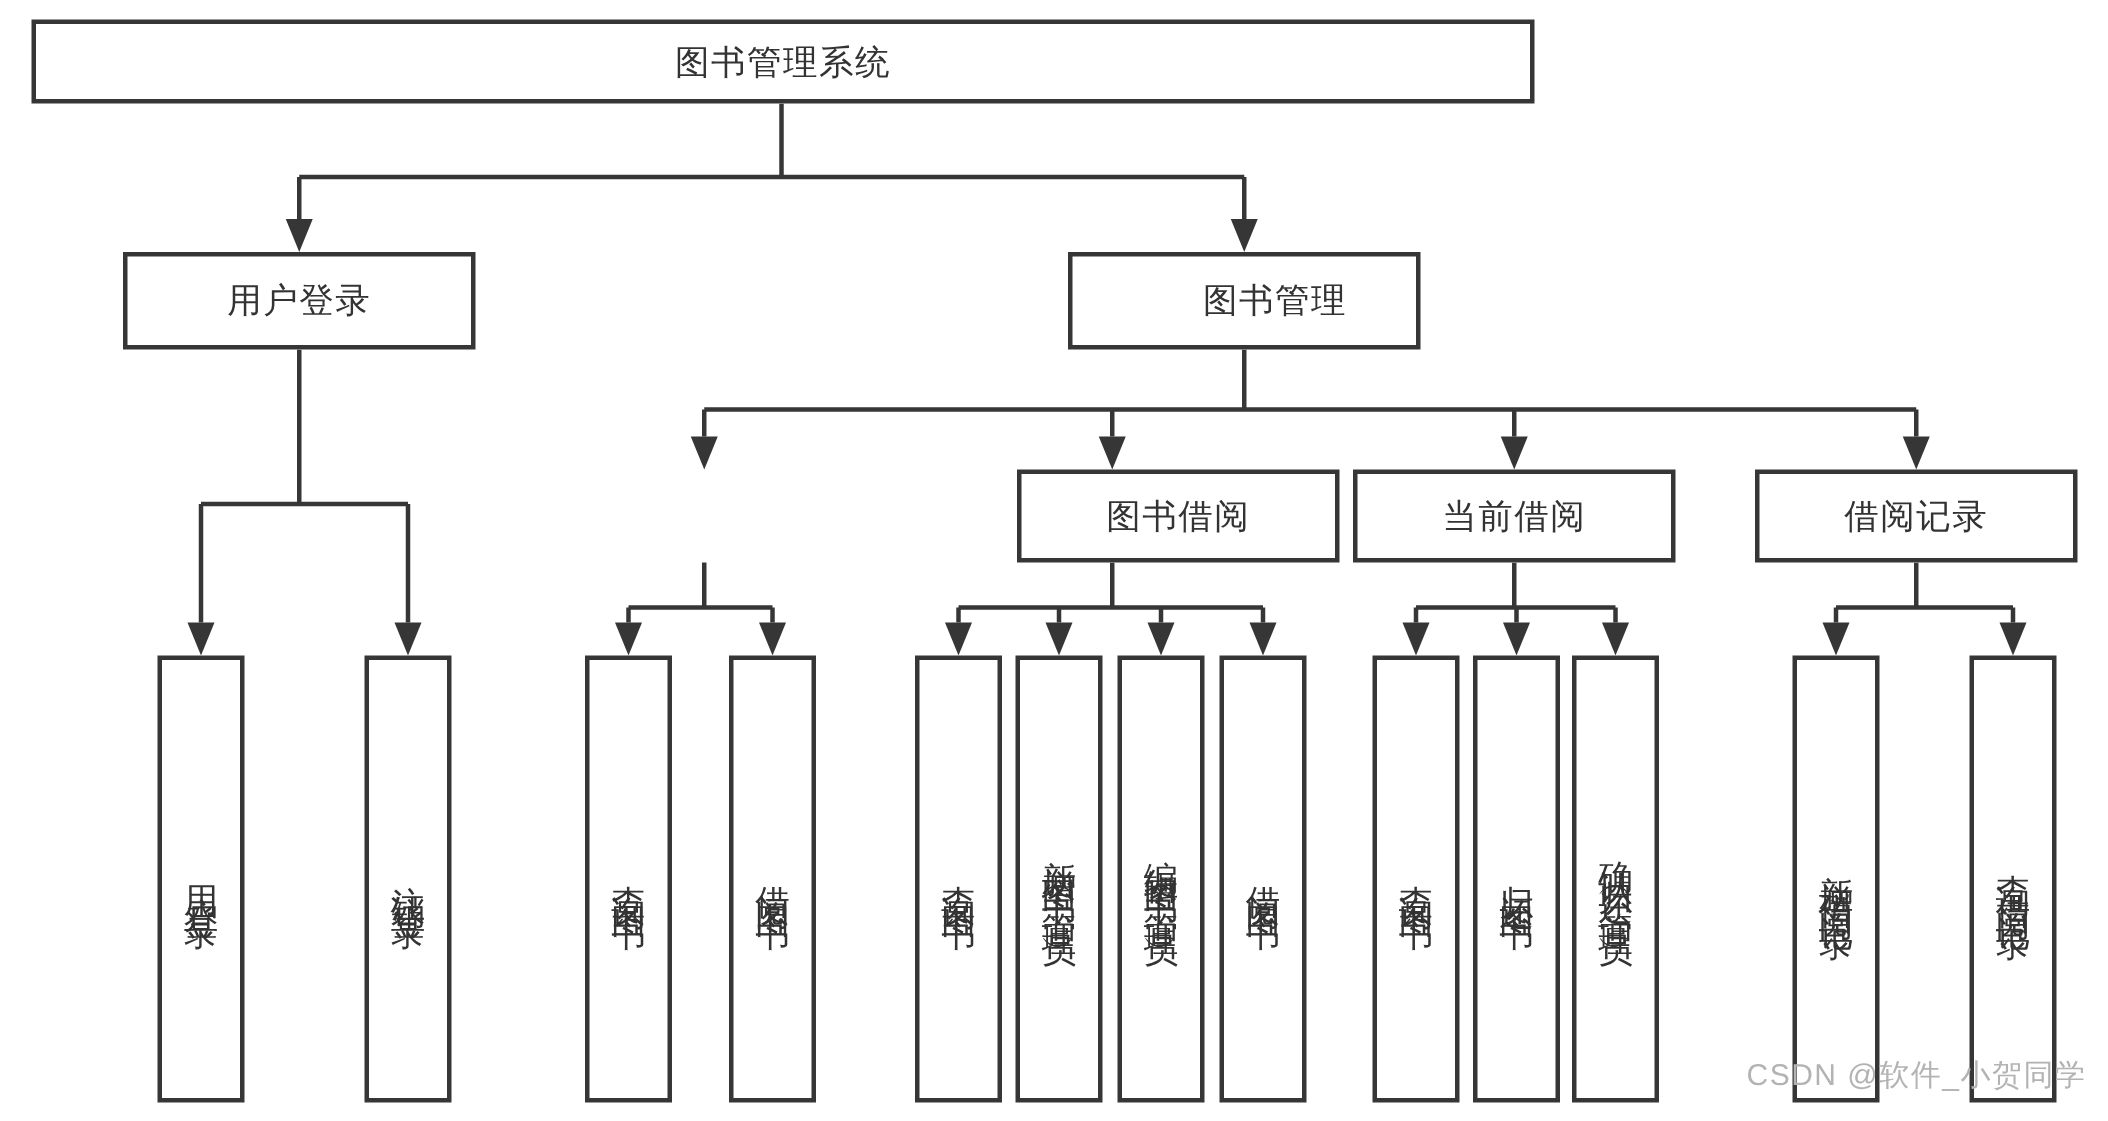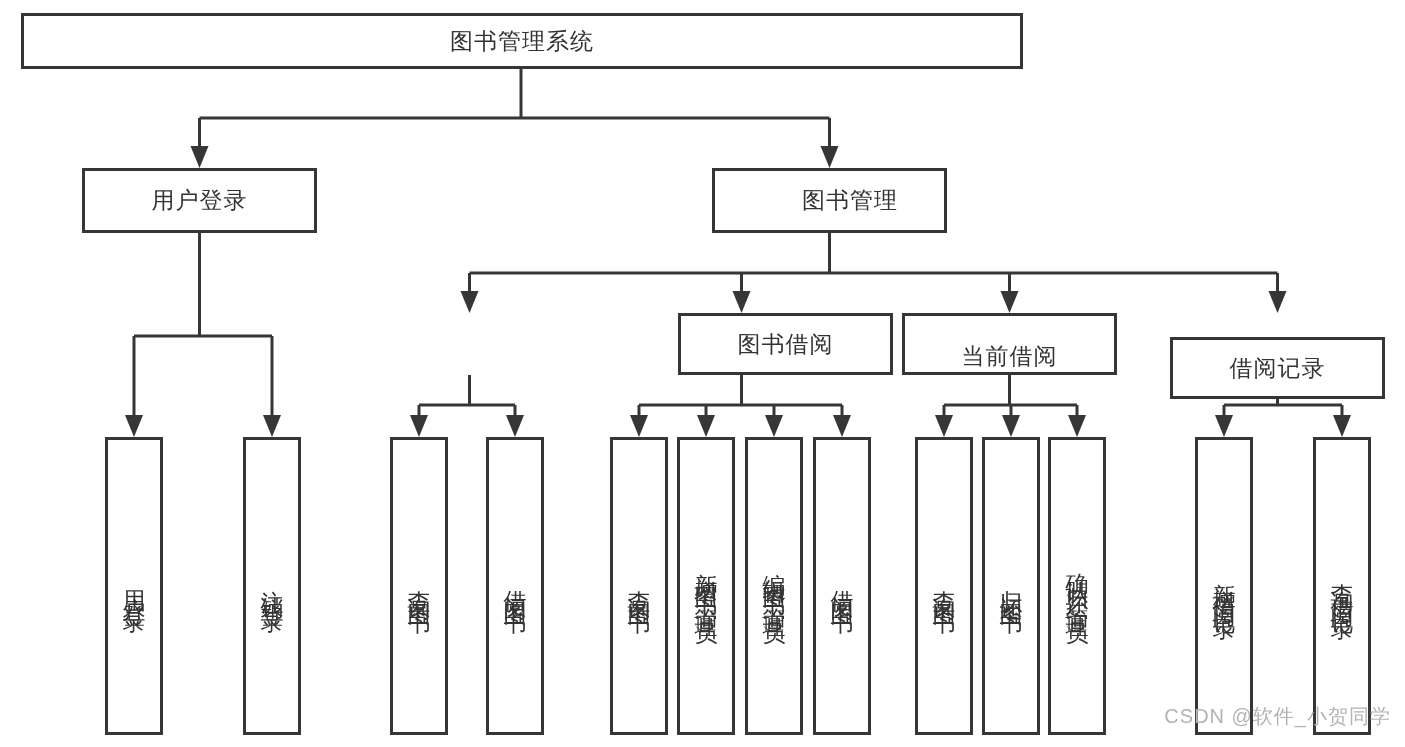--- a/index.html
+++ b/index.html
@@ -126,24 +126,24 @@
   <div class="node" style="left:82px;top:168px;width:235px;height:65px;">
     <span>用户登录</span>
   </div>
   <div class="node" style="left:712px;top:168px;width:235px;height:65px;padding-left:41px;">
     <span>图书管理</span>
   </div>
 
   <div class="node" style="left:634px;top:313px;width:215px;height:62px;margin-left:44px;">
     <span>图书借阅</span>
   </div>
-  <div class="node" style="left:902px;top:313px;width:215px;height:62px;align-items:flex-end;">
+  <div class="node" style="left:902px;top:313px;width:215px;height:62px;">
     <span>当前借阅</span>
   </div>
-  <div class="node" style="left:1170px;top:313px;width:215px;height:62px;margin-top:24px;">
+  <div class="node" style="left:1170px;top:313px;width:215px;height:62px;">
     <span>借阅记录</span>
   </div>
 
   <div class="node leaf" style="left:105px;top:437px;width:58px;height:298px;">
     <span class="vtext">用户登录</span>
   </div>
   <div class="node leaf" style="left:243px;top:437px;width:58px;height:298px;">
     <span class="vtext">注销登录</span>
   </div>
 

